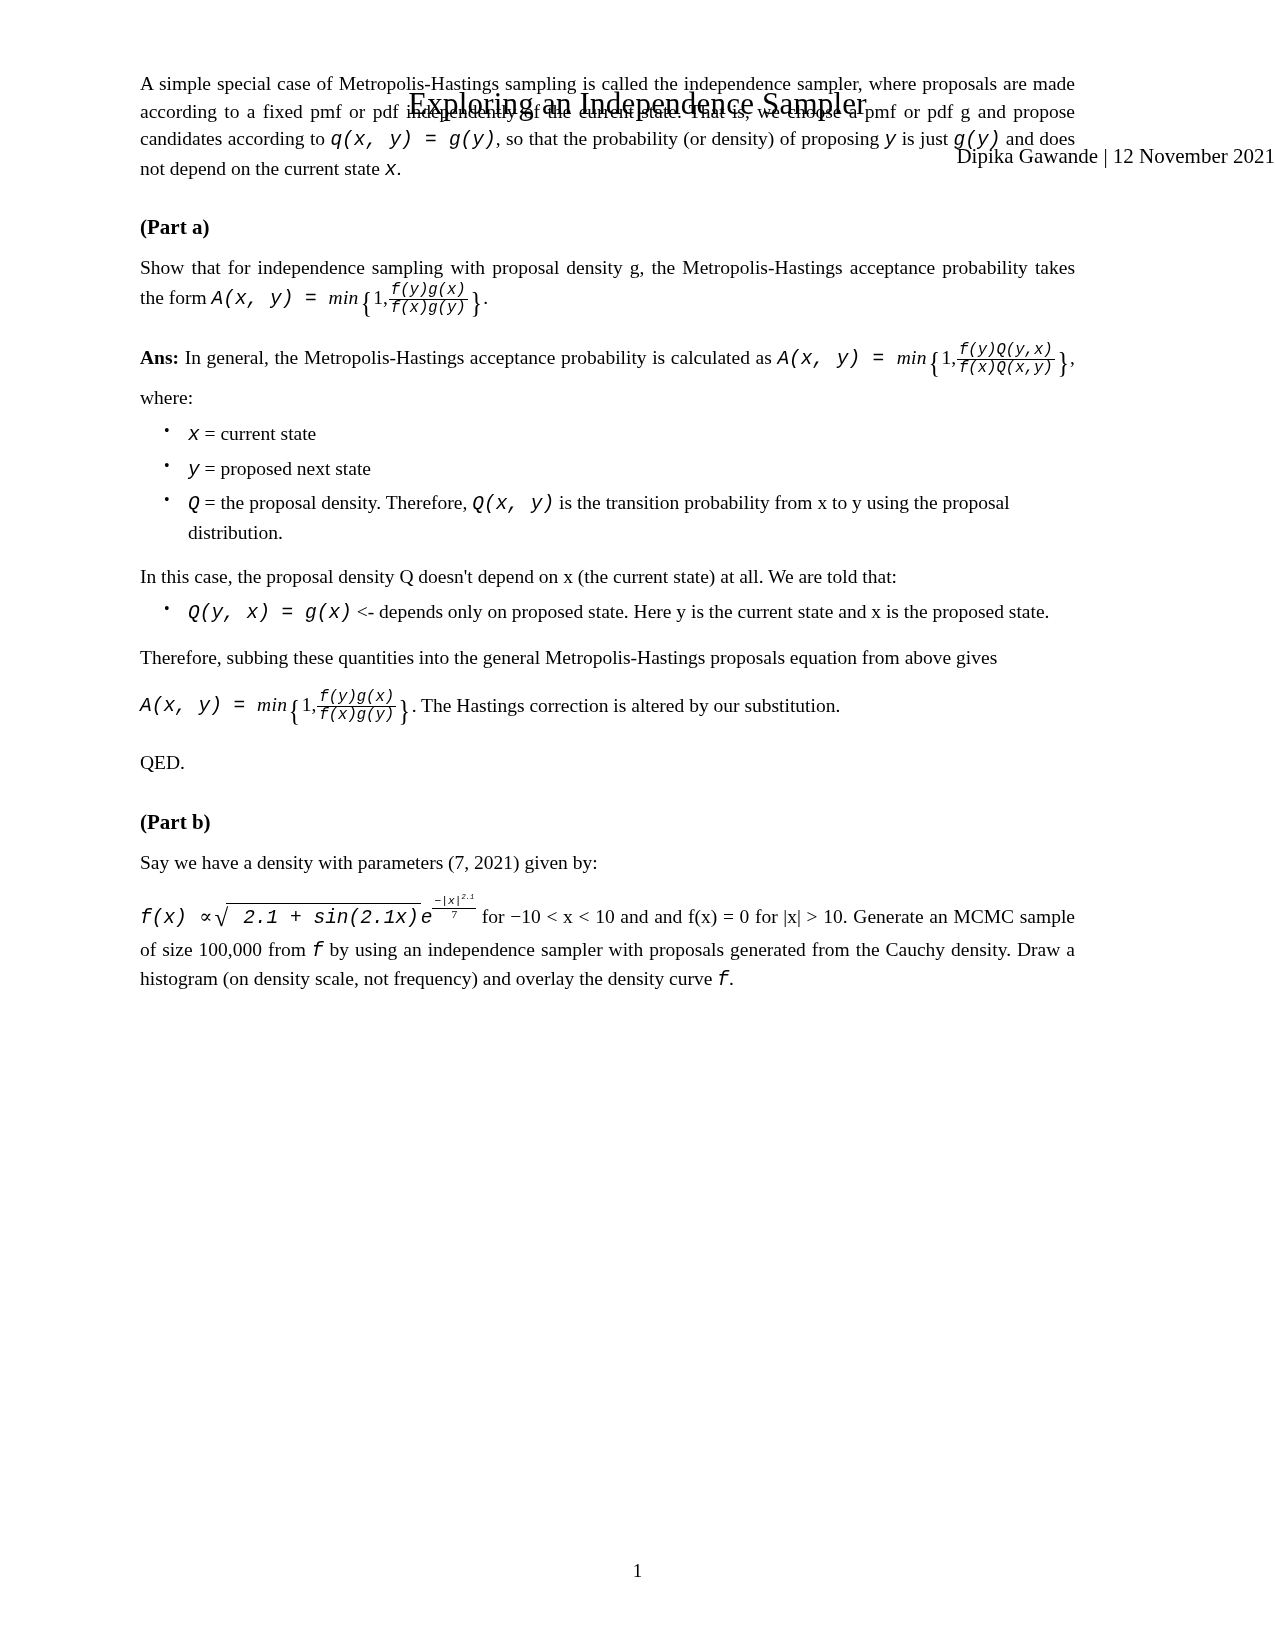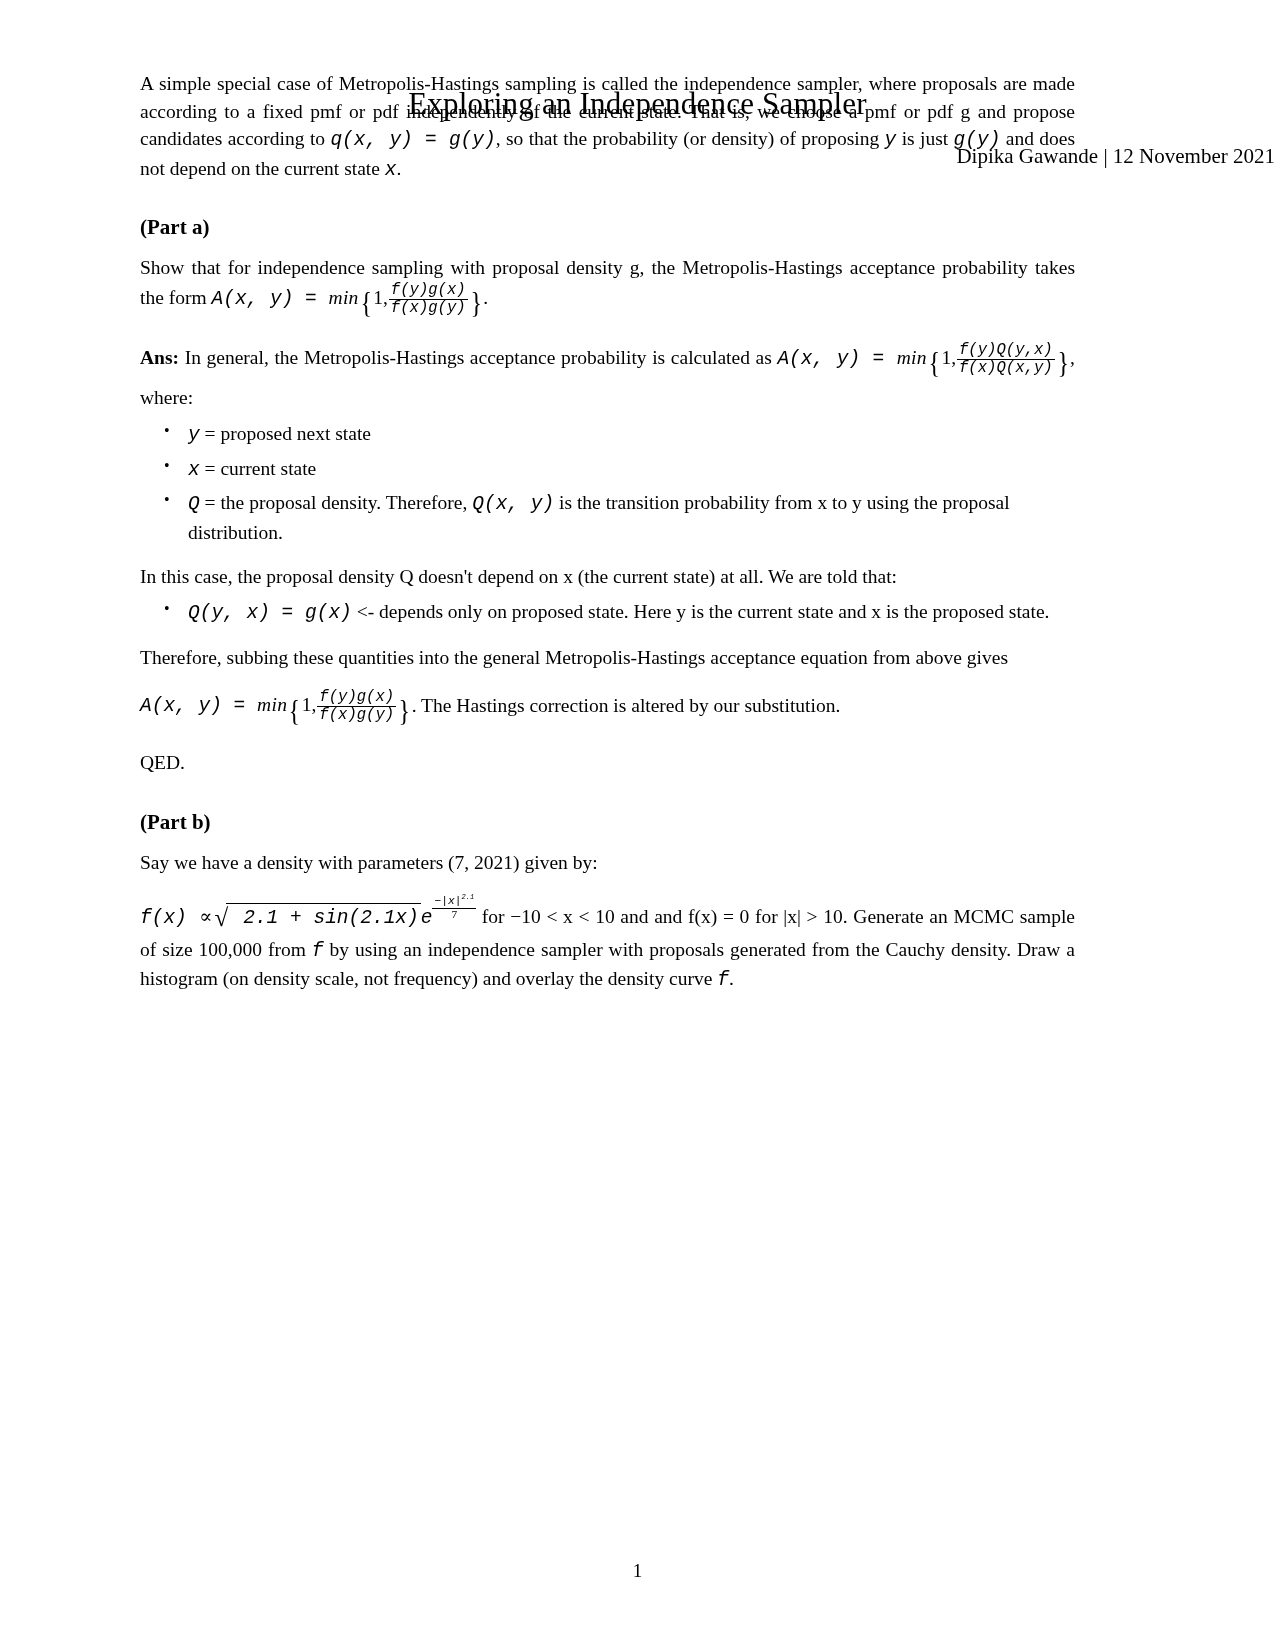--- a/index.html
+++ b/index.html
@@ -146,32 +146,32 @@
 
       <p class="para"><span>A simple special case of Metropolis-Hastings sampling is called the independence sampler, where proposals are made according to a fixed pmf or pdf independently of the current state. That is, we choose a pmf or pdf g and propose candidates according to </span><span class="mi nowrap">q(x, y) = g(y)</span><span>, so that the probability (or density) of proposing </span><span class="mi">y</span><span> is just </span><span class="mi nowrap">g(y)</span><span> and does not depend on the current state </span><span class="mi">x</span><span>.</span></p>
 
       <div class="sec-head">(Part a)</div>
 
       <p class="para"><span>Show that for independence sampling with proposal density g, the Metropolis-Hastings acceptance probability takes the form </span><span class="nowrap"><span class="mi">A(x, y) = </span><span class="mop">min</span><span class="brace-l">{</span><span class="mr">1,</span><span class="frac"><span class="num mi">f(y)g(x)</span><span class="den mi">f(x)g(y)</span></span><span class="brace-r">}</span><span>.</span></span></p>
 
       <p class="para"><b>Ans:</b><span> In general, the Metropolis-Hastings acceptance probability is calculated as </span><span class="nowrap"><span class="mi">A(x, y) = </span><span class="mop">min</span><span class="brace-l">{</span><span class="mr">1,</span><span class="frac"><span class="num mi">f(y)Q(y,x)</span><span class="den mi">f(x)Q(x,y)</span></span><span class="brace-r">}</span></span><span>, where:</span></p>
 
       <ul class="blist">
+        <li><span class="mi">x</span><span> = current state</span></li>
         <li><span class="mi">y</span><span> = proposed next state</span></li>
-        <li><span class="mi">x</span><span> = current state</span></li>
         <li><span class="mi">Q</span><span> = the proposal density. Therefore, </span><span class="mi nowrap">Q(x, y)</span><span> is the transition probability from x to y using the proposal distribution.</span></li>
       </ul>
 
       <p class="para" style="margin-top:16px;font-family:Liberation Serif, serif;">In this case, the proposal density Q doesn't depend on x (the current state) at all. We are told that:</p>
 
       <ul class="blist">
         <li><span class="mi nowrap">Q(y, x) = g(x)</span><span> &lt;- depends only on proposed state. Here y is the current state and x is the proposed state.</span></li>
       </ul>
 
-      <p class="para" style="margin-top:16px;">Therefore, subbing these quantities into the general Metropolis-Hastings acceptance equation from above gives</p>
+      <p class="para" style="margin-top:16px;">Therefore, subbing these quantities into the general Metropolis-Hastings proposals equation from above gives</p>
 
       <p class="para" style="margin-top:17px;"><span class="nowrap"><span class="mi">A(x, y) = </span><span class="mop">min</span><span class="brace-l">{</span><span class="mr">1,</span><span class="frac"><span class="num mi">f(y)g(x)</span><span class="den mi">f(x)g(y)</span></span><span class="brace-r">}</span></span><span>. The Hastings correction is altered by our substitution.</span></p>
 
       <p class="para" style="margin-top:17px;">QED.</p>
 
       <div class="sec-head tight-top">(Part b)</div>
 
       <p class="para">Say we have a density with parameters (7, 2021) given by:</p>
 
       <p class="para" style="margin-top:19px;"><span class="nowrap"><span class="mi">f(x) </span><span class="mr">∝</span><span class="sqrt-wrap"><span class="radical">√</span><span class="radicand mi">2.1 + sin(2.1x)</span></span><span class="mi">e</span><span class="expfrac"><span class="num mi"><span>−|x|</span><sup class="expo">2.1</sup></span><span class="den mr">7</span></span></span><span> for −10 &lt; x &lt; 10 and and f(x) = 0 for |x| &gt; 10. Generate an MCMC sample of size 100,000 from </span><span class="mi">f</span><span> by using an independence sampler with proposals generated from the Cauchy density. Draw a histogram (on density scale, not frequency) and overlay the density curve </span><span class="mi">f</span><span>.</span></p>

